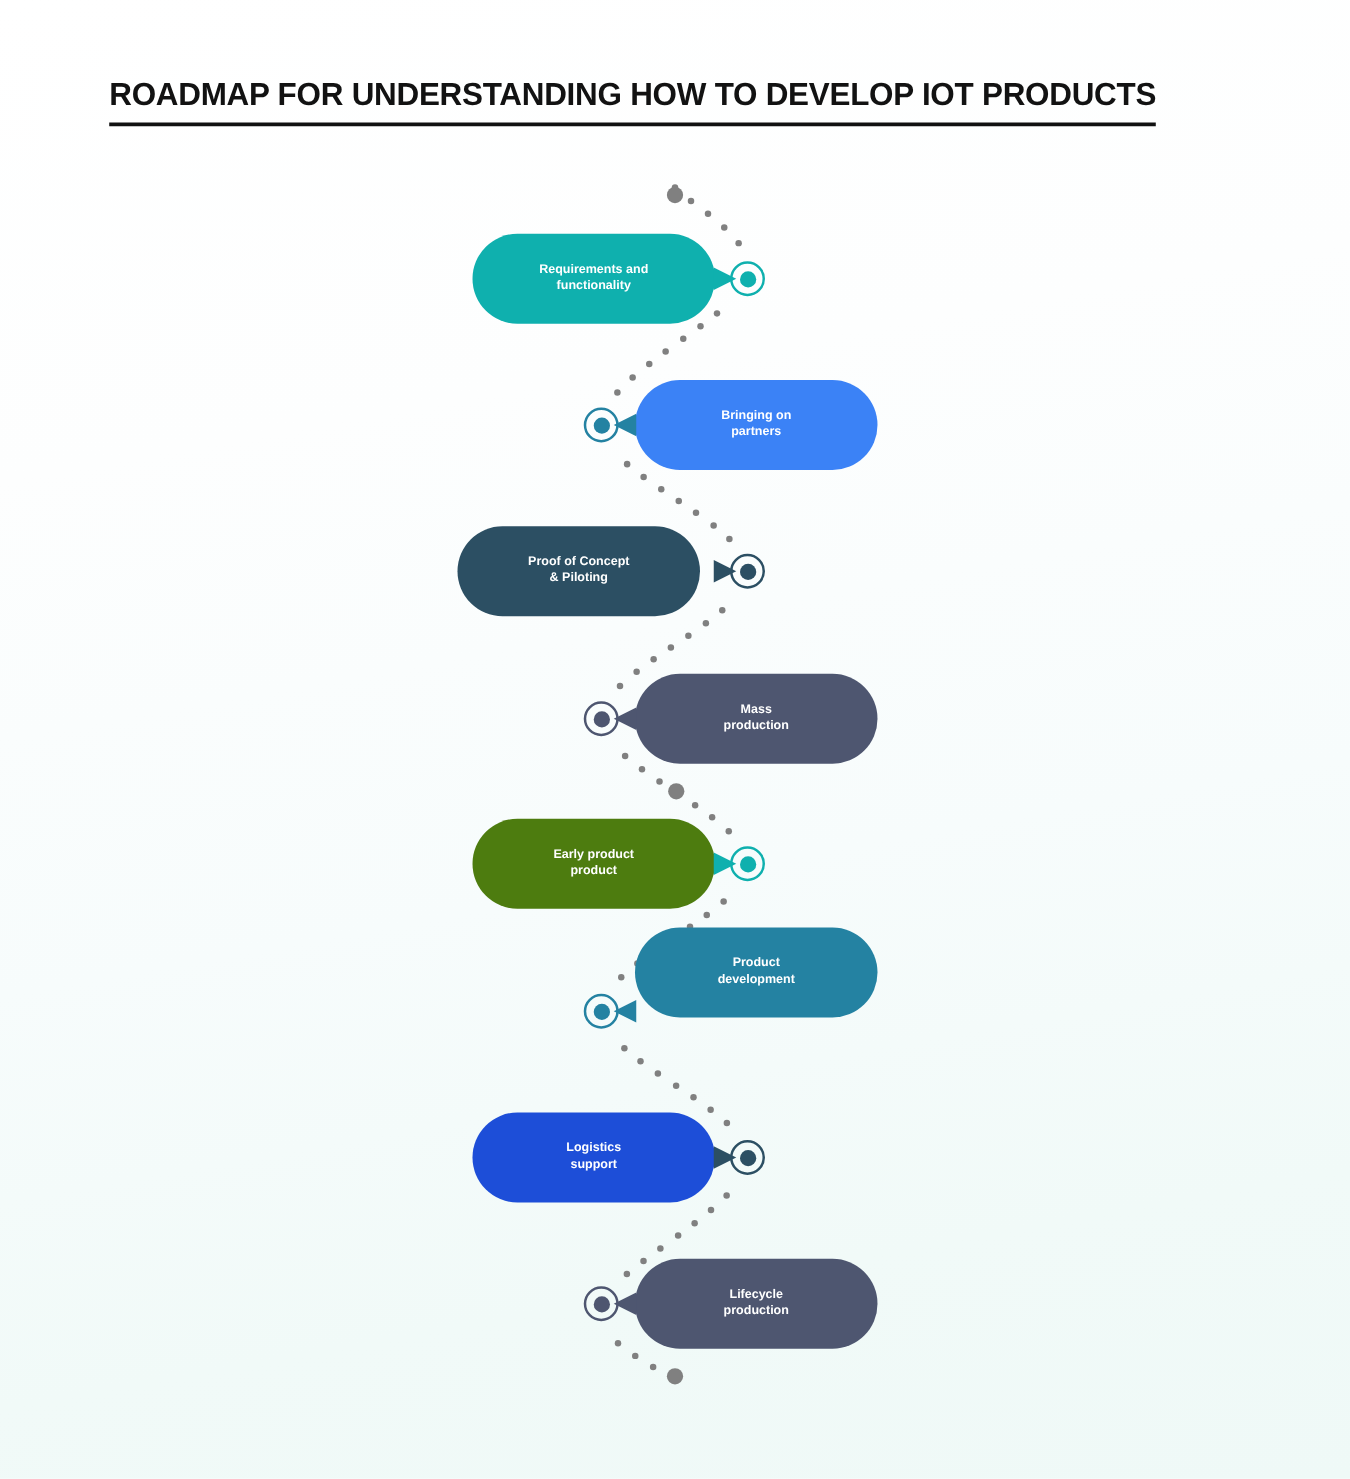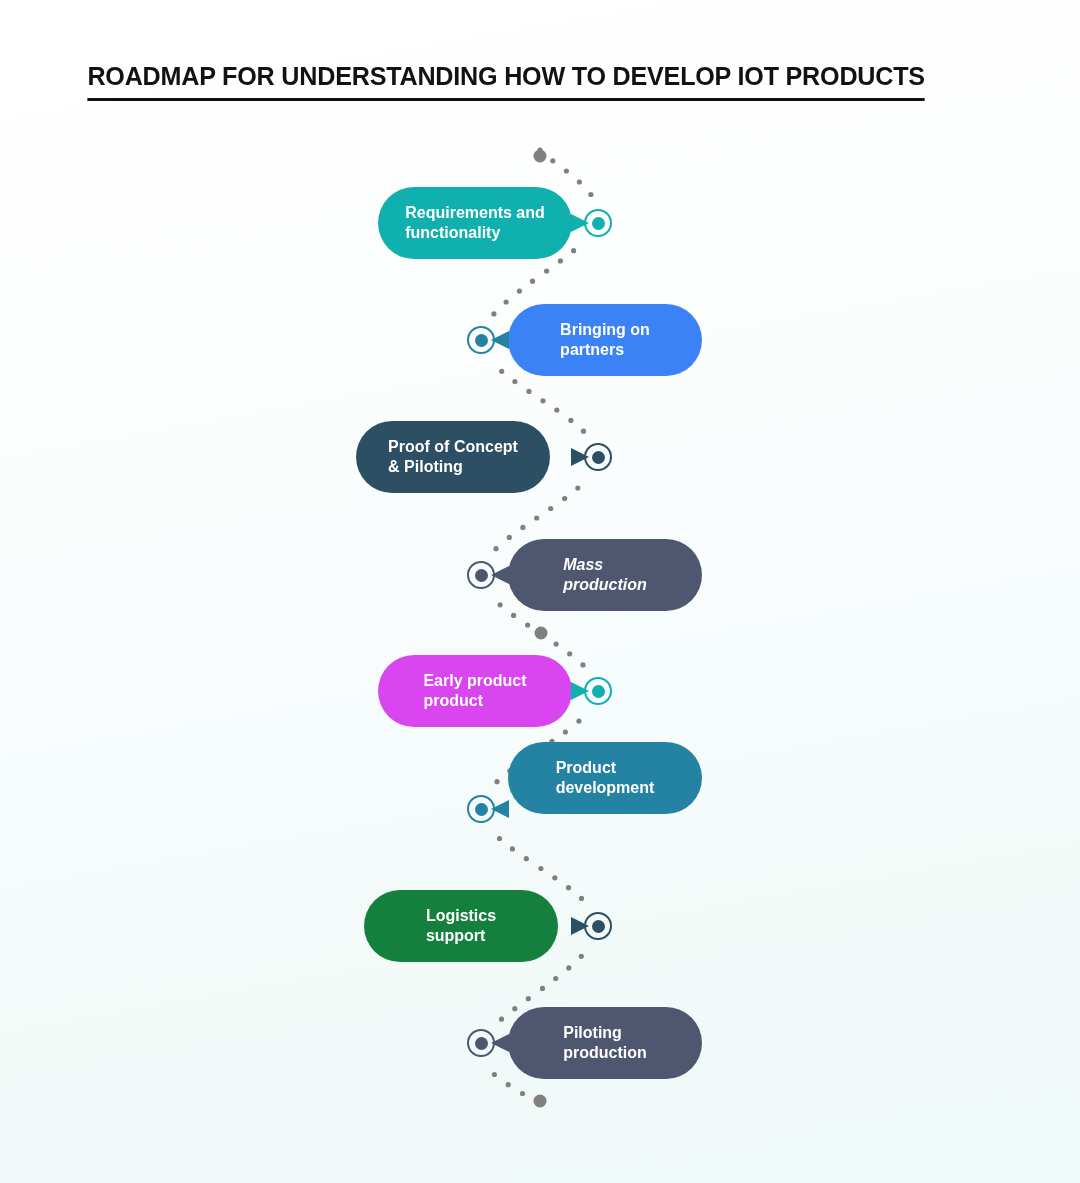--- a/index.html
+++ b/index.html
@@ -31,22 +31,23 @@
 
   .node { position:absolute; }
 
   .pill {
     position:absolute;
     height:72px;
     border-radius:36px;
     display:flex;
     align-items:center;
     justify-content:center;
+    text-align:center;
     color:#ffffff;
-    font-size:16px;
+    font-size:10px;
     font-weight:bold;
     line-height:1.28;
     padding:0 18px;
   }
   .pill span { display:block; }
 
   
   .tail { position:absolute; width:0; height:0; }
   .tail-right {
     border-top:9px solid transparent;
@@ -157,45 +158,45 @@
             <span>Bringing on</span>
             <span>partners</span>
           </div>
         </div>
         <div class="tail tail-left" style="top: 331px; left: 491px; border-right-color: rgb(36, 130, 162);"></div>
         <div class="marker" style="left: 467px; top: 326px; border-color: rgb(36, 130, 162);">
           <i style="background: rgb(36, 130, 162);"></i>
         </div>
       </div>
       <div class="node">
-        <div class="pill" style="left: 356px; top: 421px; width: 194px; background: rgb(44, 79, 99);">
+        <div class="pill" style="left: 366px; top: 421px; width: 194px; background: rgb(44, 79, 99);">
           <div>
             <span>Proof of Concept</span>
             <span>&amp; Piloting</span>
           </div>
         </div>
         <div class="tail tail-right" style="top: 448px; left: 571px; border-left-color: rgb(44, 79, 99);"></div>
         <div class="marker" style="left: 584px; top: 443px; border-color: rgb(44, 79, 99);">
           <i style="background: rgb(44, 79, 99);"></i>
         </div>
       </div>
       <div class="node">
-        <div class="pill" style="left: 508px; top: 539px; width: 194px; background: rgb(78, 86, 112); font-style: italic;">
+        <div class="pill" style="left: 508px; top: 539px; width: 194px; background: rgb(78, 86, 112);">
           <div>
             <span>Mass</span>
             <span>production</span>
           </div>
         </div>
         <div class="tail tail-left" style="top: 566px; left: 491px; border-right-color: rgb(78, 86, 112);"></div>
         <div class="marker" style="left: 467px; top: 561px; border-color: rgb(78, 86, 112);">
           <i style="background: rgb(78, 86, 112);"></i>
         </div>
       </div>
       <div class="node">
-        <div class="pill" style="left: 378px; top: 655px; width: 194px; background: #d946ef;">
+        <div class="pill" style="left: 378px; top: 655px; width: 194px; background: #4d7c0f;">
           <div>
             <span>Early product</span>
             <span>product</span>
           </div>
         </div>
         <div class="tail tail-right" style="top: 682px; left: 571px; border-left-color: rgb(15, 176, 174);"></div>
         <div class="marker" style="left: 584px; top: 677px; border-color: rgb(15, 176, 174);">
           <i style="background: rgb(15, 176, 174);"></i>
         </div>
       </div>
@@ -205,35 +206,35 @@
             <span>Product</span>
             <span>development</span>
           </div>
         </div>
         <div class="tail tail-left" style="top: 800px; left: 491px; border-right-color: rgb(36, 130, 162);"></div>
         <div class="marker" style="left: 467px; top: 795px; border-color: rgb(36, 130, 162);">
           <i style="background: rgb(36, 130, 162);"></i>
         </div>
       </div>
       <div class="node">
-        <div class="pill" style="left: 364px; top: 890px; width: 194px; background: #15803d;">
+        <div class="pill" style="left: 378px; top: 890px; width: 194px; background: #1d4ed8;">
           <div>
             <span>Logistics</span>
             <span>support</span>
           </div>
         </div>
         <div class="tail tail-right" style="top: 917px; left: 571px; border-left-color: rgb(44, 79, 99);"></div>
         <div class="marker" style="left: 584px; top: 912px; border-color: rgb(44, 79, 99);">
           <i style="background: rgb(44, 79, 99);"></i>
         </div>
       </div>
       <div class="node">
         <div class="pill" style="left: 508px; top: 1007px; width: 194px; background: rgb(78, 86, 112);">
           <div>
-            <span>Piloting</span>
+            <span>Lifecycle</span>
             <span>production</span>
           </div>
         </div>
         <div class="tail tail-left" style="top: 1034px; left: 491px; border-right-color: rgb(78, 86, 112);"></div>
         <div class="marker" style="left: 467px; top: 1029px; border-color: rgb(78, 86, 112);">
           <i style="background: rgb(78, 86, 112);"></i>
         </div>
       </div>
     </div>
 </div>

